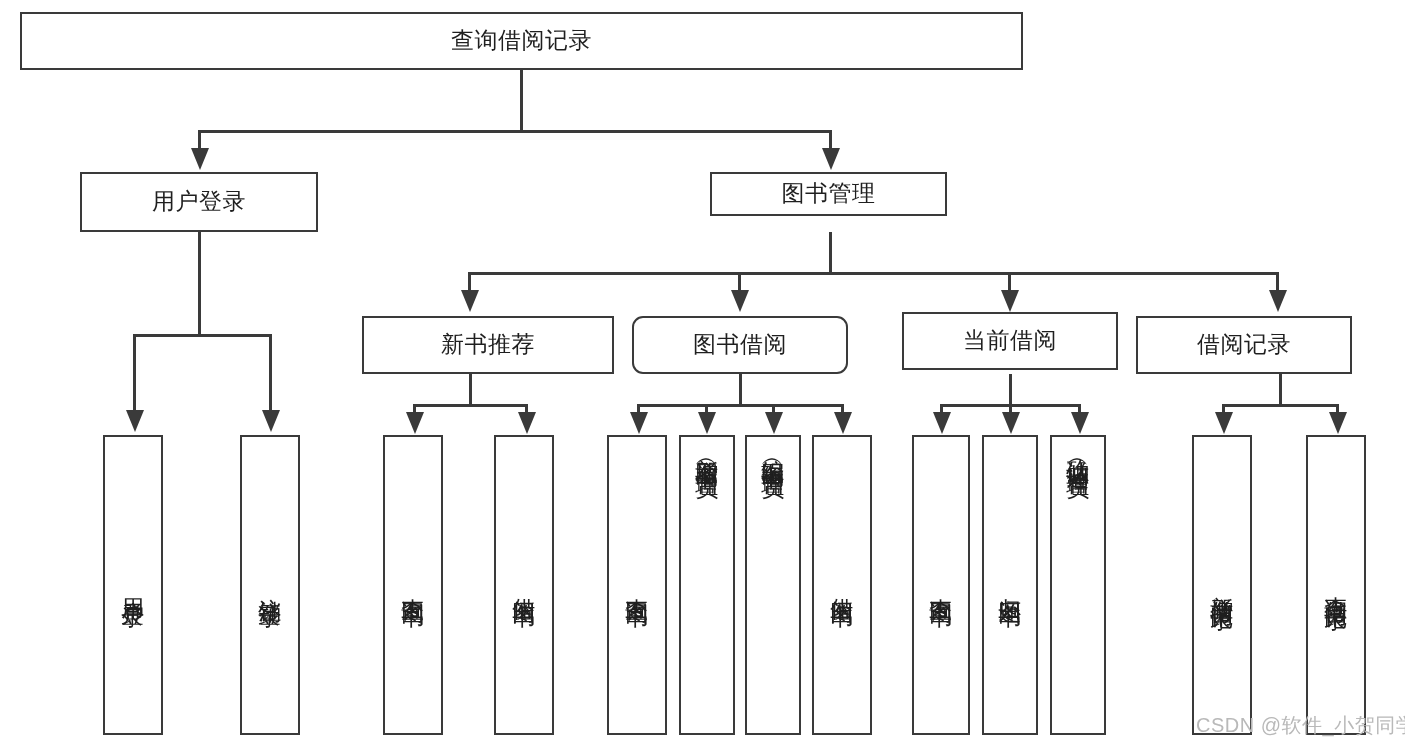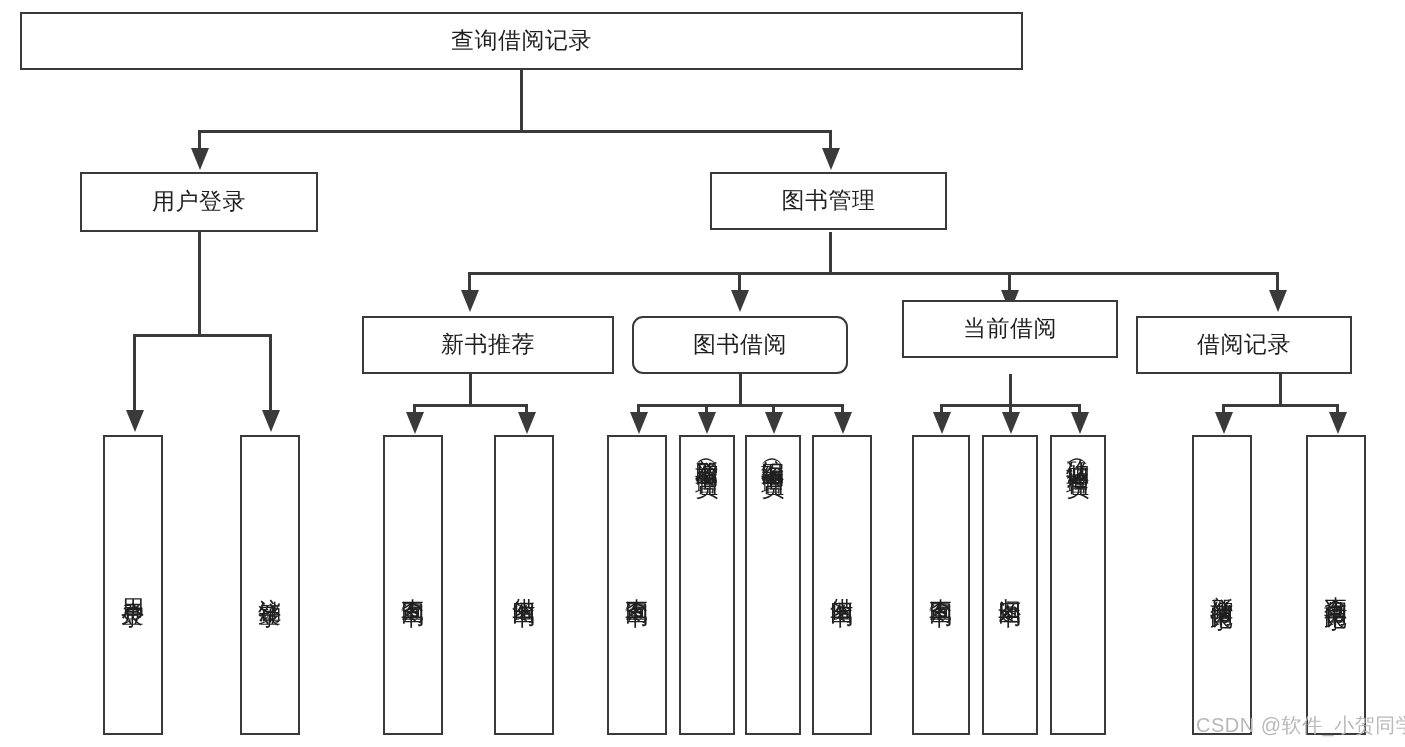--- a/index.html
+++ b/index.html
@@ -98,21 +98,21 @@
   <div class="ln h" style="left:198px; top:130px; width:634px;"></div>
   <div class="ln v" style="left:198px; top:130px; height:22px;"></div>
   <div class="arrow" style="left:190.5px; top:148px;"></div>
   <div class="ln v" style="left:829px; top:130px; height:22px;"></div>
   <div class="arrow" style="left:821.5px; top:148px;"></div>
 
   <div class="node horiz" style="left:80px; top:172px; width:238px; height:60px;">
     <span class="label">用户登录</span>
   </div>
 
-  <div class="node horiz" style="left:710px; top:172px; width:237px; height:58px;">
+  <div class="node horiz" style="left:710px; top:172px; width:237px; height:44px;">
     <span class="label">图书管理</span>
   </div>
 
   <div class="ln v" style="left:197.5px; top:232px; height:104px;"></div>
   <div class="ln h" style="left:133px; top:334px; width:136px;"></div>
   <div class="ln v" style="left:133px; top:334px; height:80px;"></div>
   <div class="arrow" style="left:125.5px; top:410px;"></div>
   <div class="ln v" style="left:269px; top:334px; height:80px;"></div>
   <div class="arrow" style="left:261.5px; top:410px;"></div>
 
@@ -126,21 +126,21 @@
   <div class="arrow" style="left:1000.5px; top:290px;"></div>
   <div class="ln v" style="left:1276px; top:272px; height:22px;"></div>
   <div class="arrow" style="left:1268.5px; top:290px;"></div>
 
   <div class="node horiz" style="left:362px; top:316px; width:252px; height:58px;">
     <span class="label">新书推荐</span>
   </div>
   <div class="node horiz" style="left:632px; top:316px; width:216px; height:58px;border-radius:11px;">
     <span class="label">图书借阅</span>
   </div>
-  <div class="node horiz" style="left:902px; top:300px; width:216px; height:58px;text-align:right;">
+  <div class="node horiz" style="left:902px; top:312px; width:216px; height:58px;text-align:right;">
     <span class="label">当前借阅</span>
   </div>
   <div class="node horiz" style="left:1136px; top:316px; width:216px; height:58px;">
     <span class="label">借阅记录</span>
   </div>
 
   <div class="ln v" style="left:468.5px; top:374px; height:32px;"></div>
   <div class="ln h" style="left:413px; top:404px; width:112px;"></div>
   <div class="ln v" style="left:413px; top:404px; height:12px;"></div>
   <div class="arrow" style="left:405.5px; top:412px;"></div>

